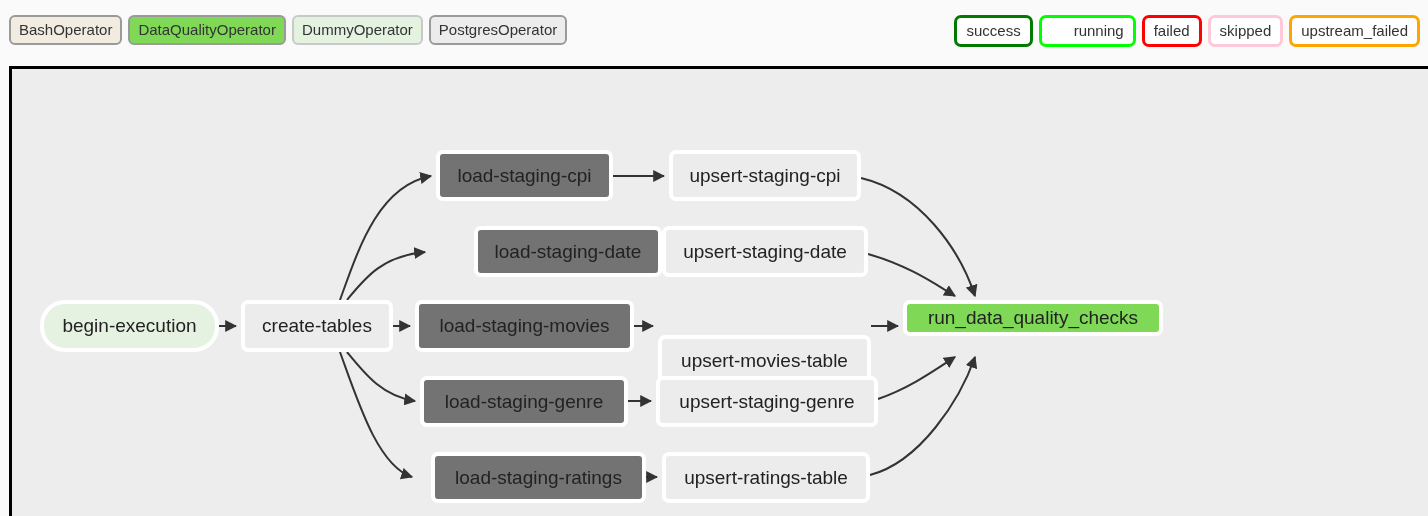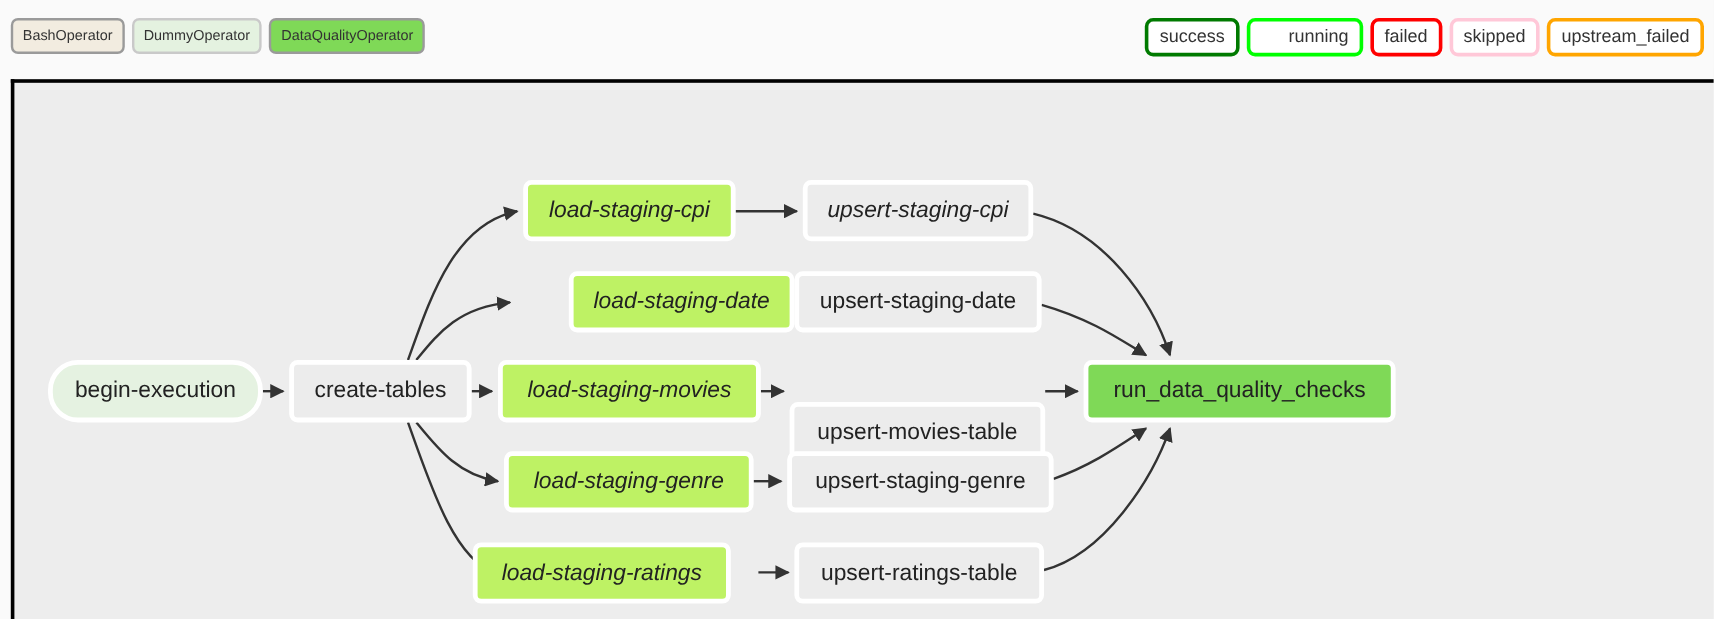--- a/index.html
+++ b/index.html
@@ -16,21 +16,21 @@
     position: absolute;
     left: 0; top: 0;
     width: 1428px; height: 57px;
     background: #fafafa;
   }
   .legend-group { position: absolute; top: 15px; display: flex; gap: 6px; align-items: flex-start; }
   #operator-legend { left: 9px; }
   #status-legend { right: 8px; }
 
   .op-badge {
-    font-size: 12px;
+    font-size: 15px;
     line-height: 15px;
     color: #333333;
     padding: 5px 8px 6px 8px;
     border-radius: 6px;
     border: 2px solid #9a9a9a;
     background: #eeeeee;
     white-space: nowrap;
   }
   .op-bash      { background: #f2ece0; }
   .op-dq        { background: #7fd957; }
@@ -79,33 +79,34 @@
     display: flex;
     align-items: center;
     justify-content: center;
     border-radius: 7px;
     border: 4px solid #ffffff;
     font-size: 19px;
     color: #222222;
     white-space: nowrap;
     background: #ececec;
   }
-  .node-bash     { background: #bef264; font-style: italic; }
+  .node-bash     { background: #737373; }
   .node-dummy    { background: #e5f2e1; border-radius: 25px; }
   .node-postgres { background: #ececec; }
   .node-dq       { background: #7fd957; }
 </style>
 </head>
 <body>
 
 <div id="legend-bar">
   <div id="operator-legend" class="legend-group">
       <div class="op-badge op-bash">BashOperator</div>
+      <div class="op-badge op-dq">DataQualityOperator</div>
       <div class="op-badge op-dummy">DummyOperator</div>
-      <div class="op-badge op-dq">DataQualityOperator</div>
+      <div class="op-badge op-postgres">PostgresOperator</div>
     </div>
   <div id="status-legend" class="legend-group">
       <div class="st-badge st-success">success</div>
       <div class="st-badge st-running">running</div>
       <div class="st-badge st-failed">failed</div>
       <div class="st-badge st-skipped">skipped</div>
       <div class="st-badge st-upstream_failed">upstream_failed</div>
     </div>
 </div>
 
@@ -136,22 +137,22 @@
           <path d="M 870,475 C 920,462 960,400 975,357" fill="none" stroke="#333333" stroke-width="2" marker-end="url(#arrow)"></path>
         </g>
     </svg>
     <div id="node-layer">
         <div class="node node-dummy" style="left: 40px; top: 300px; width: 179px; height: 52px;">begin-execution</div>
         <div class="node node-postgres" style="left: 241px; top: 300px; width: 152px; height: 52px;">create-tables</div>
         <div class="node node-bash" style="left: 436px; top: 150px; width: 177px; height: 51px;">load-staging-cpi</div>
         <div class="node node-bash" style="left: 430px; top: 226px; width: 188px; height: 51px; margin-left: 44px;">load-staging-date</div>
         <div class="node node-bash" style="left: 415px; top: 300px; width: 219px; height: 52px;">load-staging-movies</div>
         <div class="node node-bash" style="left: 420px; top: 376px; width: 208px; height: 51px;">load-staging-genre</div>
-        <div class="node node-bash" style="left: 394px; top: 452px; width: 215px; height: 51px;">load-staging-ratings</div>
-        <div class="node node-postgres" style="left: 669px; top: 150px; width: 192px; height: 51px; font-style: italic;">upsert-staging-cpi</div>
+        <div class="node node-bash" style="left: 431px; top: 452px; width: 215px; height: 51px;">load-staging-ratings</div>
+        <div class="node node-postgres" style="left: 669px; top: 150px; width: 192px; height: 51px;">upsert-staging-cpi</div>
         <div class="node node-postgres" style="left: 662px; top: 226px; width: 206px; height: 51px;">upsert-staging-date</div>
         <div class="node node-postgres" style="left: 658px; top: 300px; width: 213px; height: 52px; margin-top: 35px;">upsert-movies-table</div>
         <div class="node node-postgres" style="left: 656px; top: 376px; width: 222px; height: 51px;">upsert-staging-genre</div>
         <div class="node node-postgres" style="left: 662px; top: 452px; width: 208px; height: 51px;">upsert-ratings-table</div>
-        <div class="node node-dq" style="left: 903px; top: 300px; width: 260px; height: 52px;">run_data_quality_checks</div>
+        <div class="node node-dq" style="left: 903px; top: 300px; width: 260px; height: 36px;">run_data_quality_checks</div>
       </div>
   </div>
 </div>
 
 </body></html>

